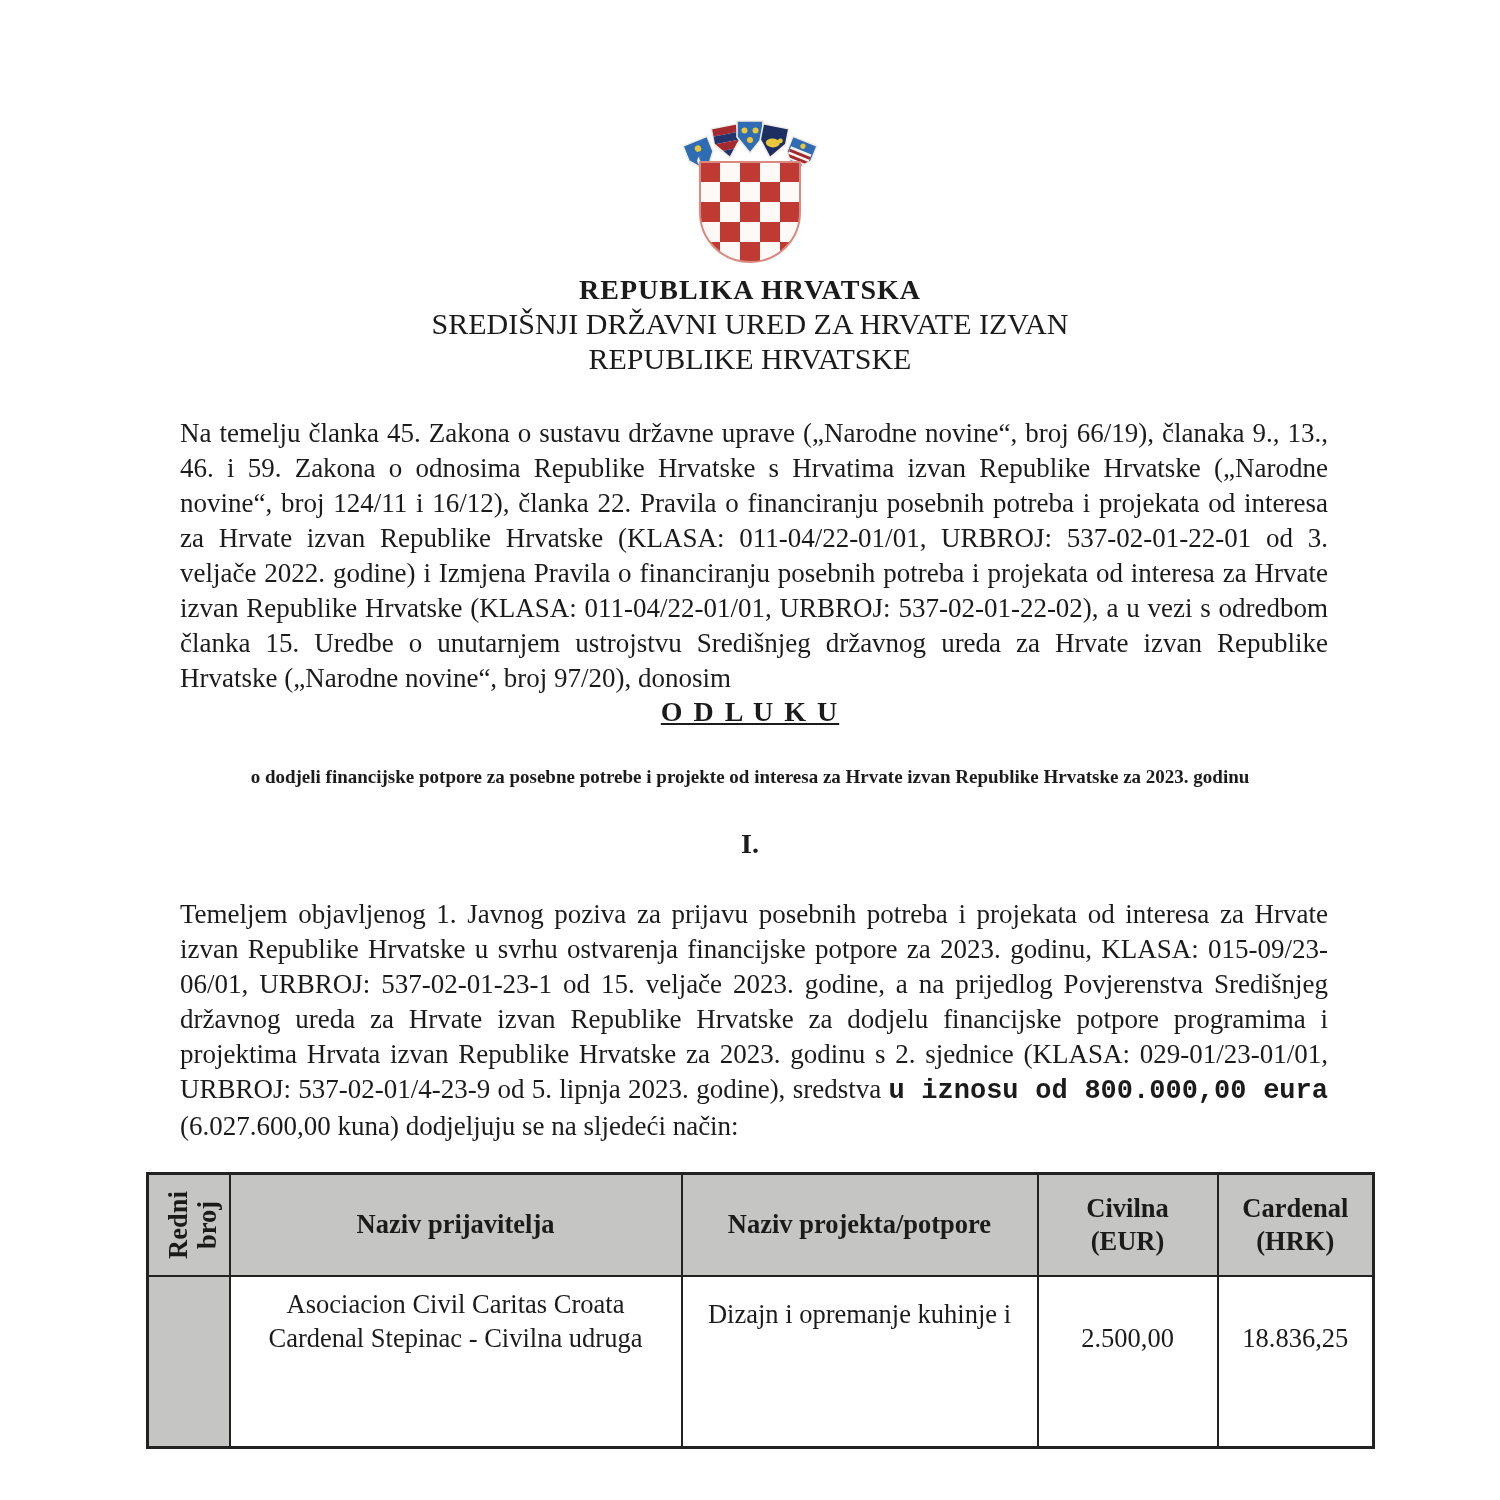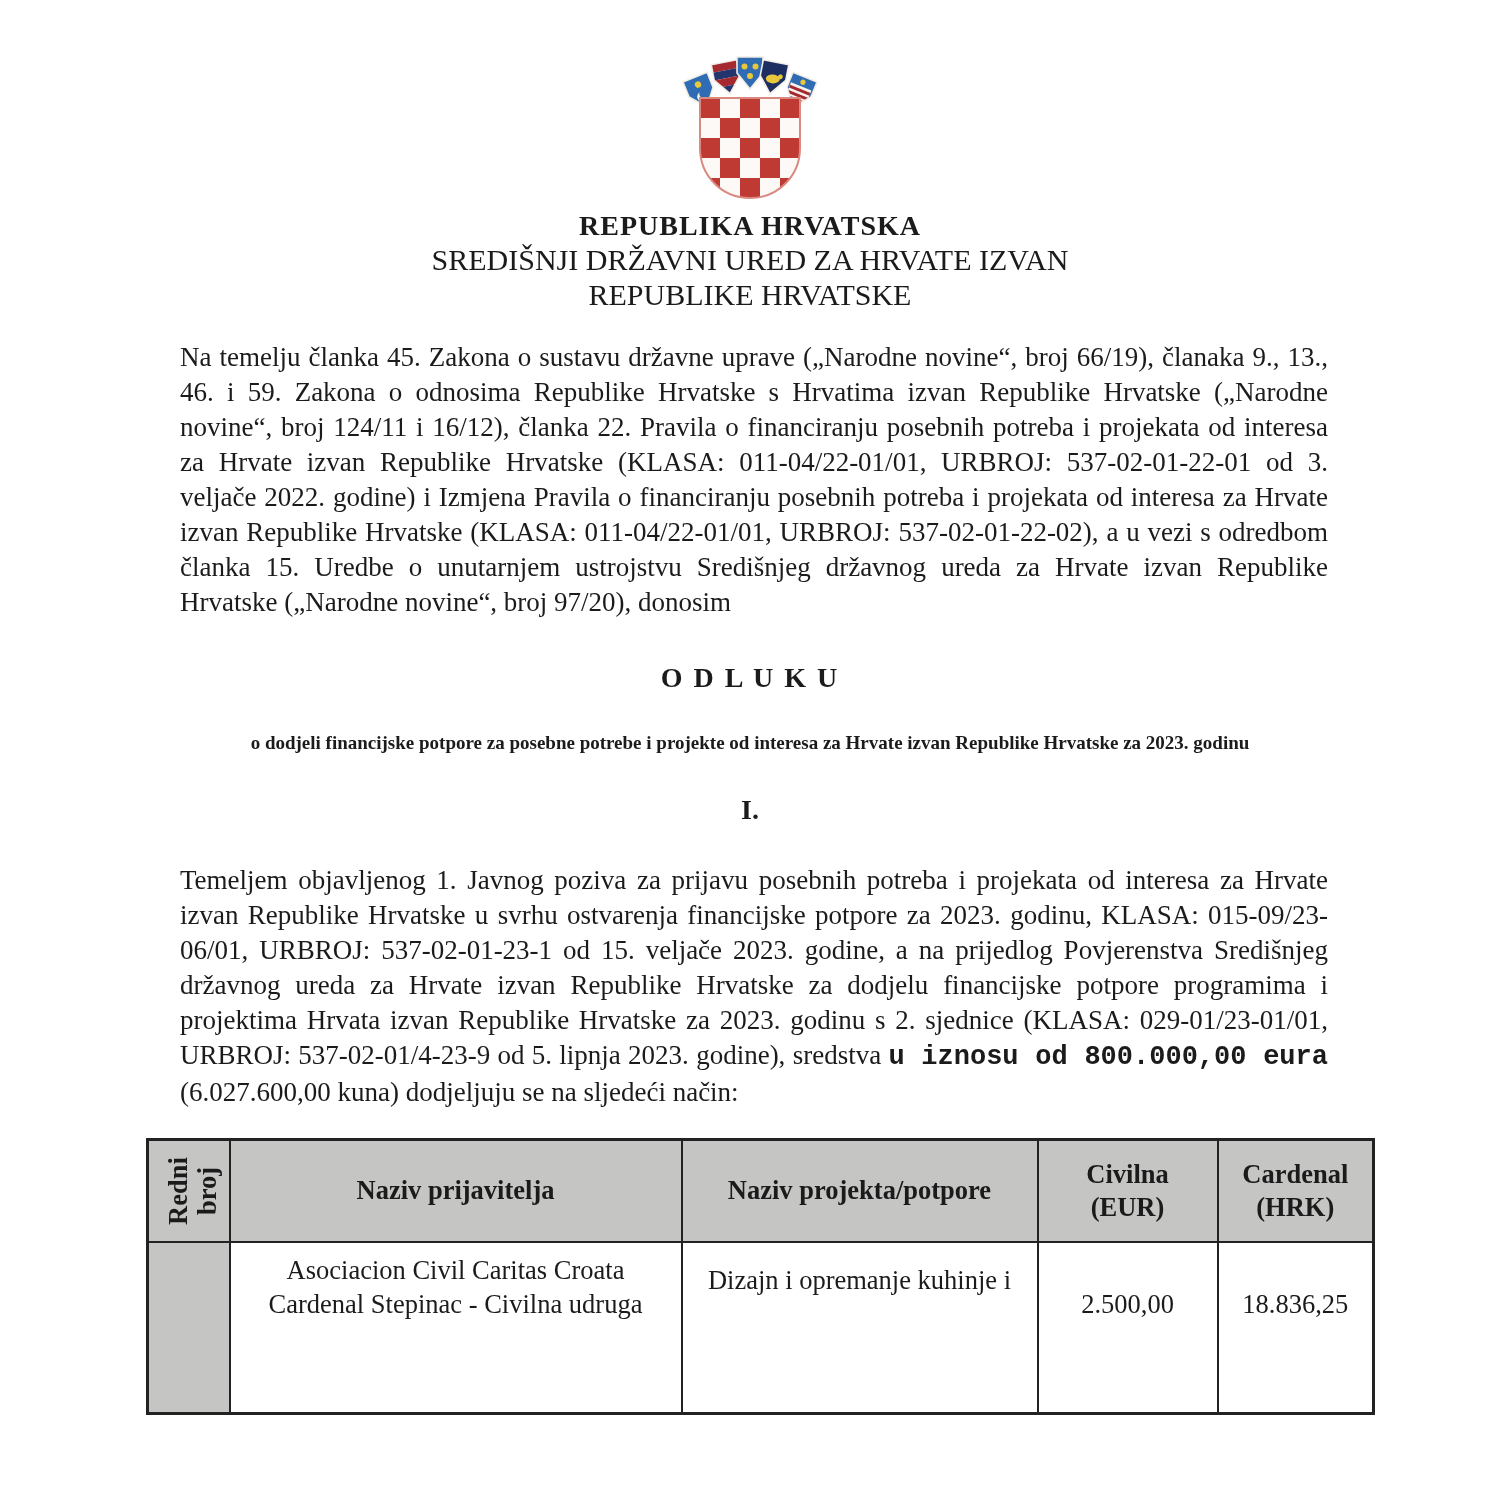--- a/index.html
+++ b/index.html
@@ -6,45 +6,45 @@
   html, body { background: #ffffff; }
   .page {
     position: relative;
     width: 1500px;
     height: 1500px;
     background: #ffffff;
     overflow: hidden;
     font-family: "Liberation Serif", serif;
     color: #1b1b1b;
   }
-  .doc-header { text-align: center; padding-top: 52px; }
+  .doc-header { text-align: center; padding-top: 116px; }
   .coat { display: block; margin: 0 auto; }
   .country {
     margin-top: 8px;
     font-size: 28px;
     font-weight: bold;
     letter-spacing: 1px;
     line-height: 32px;
   }
   .office { font-size: 30px; line-height: 35px; }
   .para {
     margin-left: 180px;
     margin-right: 172px;
     text-align: justify;
     font-size: 27px;
     line-height: 35px;
   }
-  .preamble { margin-top: 28px; }
+  .preamble { margin-top: 40px; }
   .decision-title {
-    margin-top: 42px;
     text-align: center;
     font-size: 28px;
     font-weight: bold;
     letter-spacing: 2px;
     line-height: 32px;
+    text-decoration: underline;
   }
   .decision-subtitle {
     width: 1170px;
     margin: 30px auto 0;
     text-align: center;
     font-size: 19px;
     font-weight: bold;
     line-height: 38px;
   }
   .section-number {

